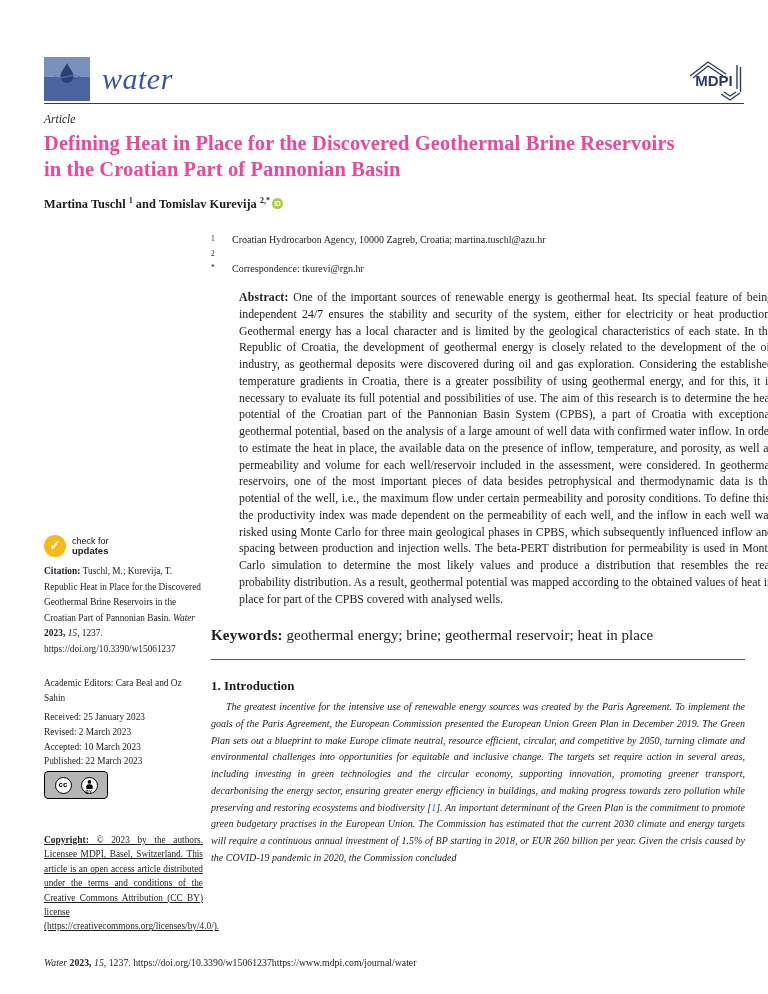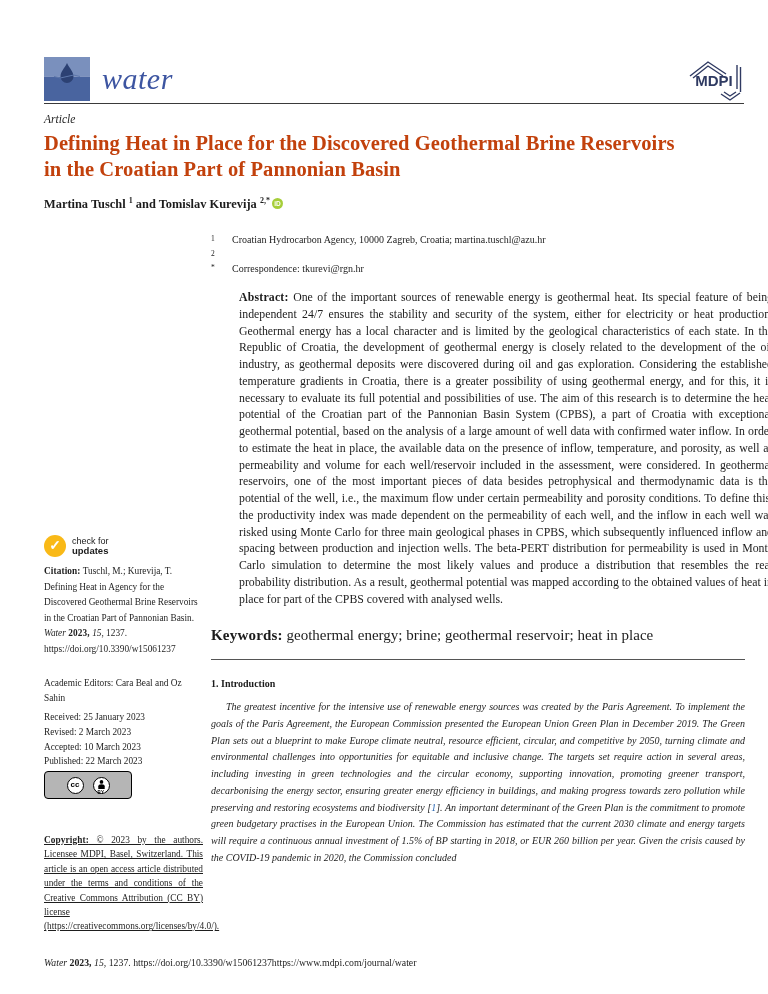--- a/index.html
+++ b/index.html
@@ -17,42 +17,42 @@
     font-style:italic; font-size:30px; color:#3d55a1; letter-spacing:0.5px;
     font-family:"Liberation Serif", serif;
   }
   .mdpi-logo { right:24px; top:58px; }
   .header-rule { left:44px; top:103px; width:700px; height:0; border-top:1.6px solid #3a3a3a; }
 
   
   .article-type { left:44px; top:113px; font-style:italic; font-size:11.5px; }
   .paper-title {
     left:44px; top:131px; width:645px;
-    font-size:20.5px; font-weight:bold; line-height:1.26; color:#c2410c;
+    font-size:20.5px; font-weight:bold; line-height:1.26; color:#ec4899;
     letter-spacing:0.1px;
   }
   .authors-line { left:44px; top:196px; font-size:12.4px; font-weight:bold; }
   .authors-line sup { font-size:8px; font-weight:bold; }
   .orcid {
     display:inline-block; width:11px; height:11px; border-radius:50%;
     background:#a6ce39; color:#fff; font-family:"Liberation Sans", sans-serif;
     font-size:6.5px; font-weight:bold; text-align:center; line-height:11px;
     vertical-align:2px; margin-left:2px;
   }
 
   
   .affiliations { left:211px; top:233px; width:540px; font-size:10px; line-height:14.6px; }
   .affil-row { display:flex; }
   .affil-marker { width:21px; flex:0 0 21px; font-size:7.5px; vertical-align:super; padding-top:0; }
   .affil-marker span { position:relative; top:-1px; }
   .abstract-block { left:211px; top:289px; width:534px; font-size:11.8px; line-height:16.75px; text-align:justify;margin-left:28px; }
   .abstract-block b, .kw-block b { letter-spacing:0.2px; }
   .kw-block { left:211px; top:627px; width:534px; font-size:15px; line-height:16.5px; text-align:left; }
   .mid-rule { left:211px; top:659px; width:534px; height:0; border-top:1px solid #555; }
-  .section-heading { left:211px; top:678px; font-size:10px; font-weight:bold; }
+  .section-heading { left:211px; top:678px; font-size:13px; font-weight:bold; }
   .body-para {
     left:211px; top:699px; width:534px; font-size:10px; line-height:16.75px;
     text-align:justify;
     font-style:italic;
   }
   .body-para .indent { display:inline-block; width:15px; }
   .ref-link { color:#2d69b5; text-decoration:none; cursor:pointer; }
 
   
   .check-badge { left:44px; top:535px; display:flex; align-items:center; gap:6px; cursor:pointer; }
@@ -65,21 +65,21 @@
   .check-text .l2 { font-weight:bold; font-size:9.5px; }
 
   .side-block { left:44px; width:159px; font-size:9.3px; line-height:15.6px; color:#1e1e1e; }
   .side-citation { top:564px; }
   .side-editors { top:676px; line-height:14.6px; }
   .side-dates { top:710px; line-height:14.8px; }
   .side-copyright { top:833px; line-height:14.4px; text-align:justify;text-decoration:underline; }
   .side-block b { letter-spacing:0.1px; }
 
   .cc-badge {
-    left:44px; top:771px; width:88px; height:28px; background:#b5b5b5;
+    left:44px; top:771px; width:64px; height:28px; background:#b5b5b5;
     border:1.6px solid #000; border-radius:4px; display:flex; align-items:center;
     justify-content:center; gap:9px; cursor:pointer;
   }
   .cc-circle {
     width:17px; height:17px; background:#fff; border:1.8px solid #000; border-radius:50%;
     font-family:"Liberation Sans", sans-serif; font-weight:bold; font-size:8px;
     text-align:center; line-height:14px; color:#000; position:relative;
   }
   .cc-by-label {
     position:absolute; left:50%; transform:translateX(-50%); bottom:-7.5px;
@@ -156,21 +156,21 @@
 <p class="abs body-para"><span class="indent"></span><span>The greatest incentive for the intensive use of renewable energy sources was created by the Paris Agreement. To implement the goals of the Paris Agreement, the European Commission presented the European Union Green Plan in December 2019. The Green Plan sets out a blueprint to make Europe climate neutral, resource efficient, circular, and competitive by 2050, turning climate and environmental challenges into opportunities for equitable and inclusive change. The targets set require action in several areas, including investing in green technologies and the circular economy, supporting innovation, promoting greener transport, decarbonising the energy sector, ensuring greater energy efficiency in buildings, and making progress towards zero pollution while preserving and restoring ecosystems and biodiversity [</span><a class="ref-link">1</a><span>]. An important determinant of the Green Plan is the commitment to promote green budgetary practises in the European Union. The Commission has estimated that the current 2030 climate and energy targets will require a continuous annual investment of 1.5% of BP starting in 2018, or EUR 260 billion per year. Given the crisis caused by the COVID-19 pandemic in 2020, the Commission concluded</span></p>
 
 <div class="abs check-badge">
   <div class="check-circle">✓</div>
   <div class="check-text">
     <div>check for</div>
     <div class="l2">updates</div>
   </div>
 </div>
 
-<div class="abs side-block side-citation"><b>Citation:</b><span> Tuschl, M.; Kurevija, T. Defining Heat in Agency for the Discovered Geothermal Brine Reservoirs in the Croatian Part of Pannonian Basin. </span><i>Water</i><b> 2023, </b><i>15</i><span>, 1237. </span><span>https://doi.org/10.3390/w15061237</span></div>
+<div class="abs side-block side-citation"><b>Citation:</b><span> Tuschl, M.; Kurevija, T. Republic Heat in Place for the Discovered Geothermal Brine Reservoirs in the Croatian Part of Pannonian Basin. </span><i>Water</i><b> 2023, </b><i>15</i><span>, 1237. </span><span>https://doi.org/10.3390/w15061237</span></div>
 
 <div class="abs side-block side-editors"><span>Academic Editors:</span><span> Cara Beal and Oz Sahin</span></div>
 
 <div class="abs side-block side-dates">
   <div><span>Received:</span><span> 25 January 2023</span></div>
   <div><span>Revised:</span><span> 2 March 2023</span></div>
   <div><span>Accepted:</span><span> 10 March 2023</span></div>
   <div><span>Published:</span><span> 22 March 2023</span></div>
 </div>
 

